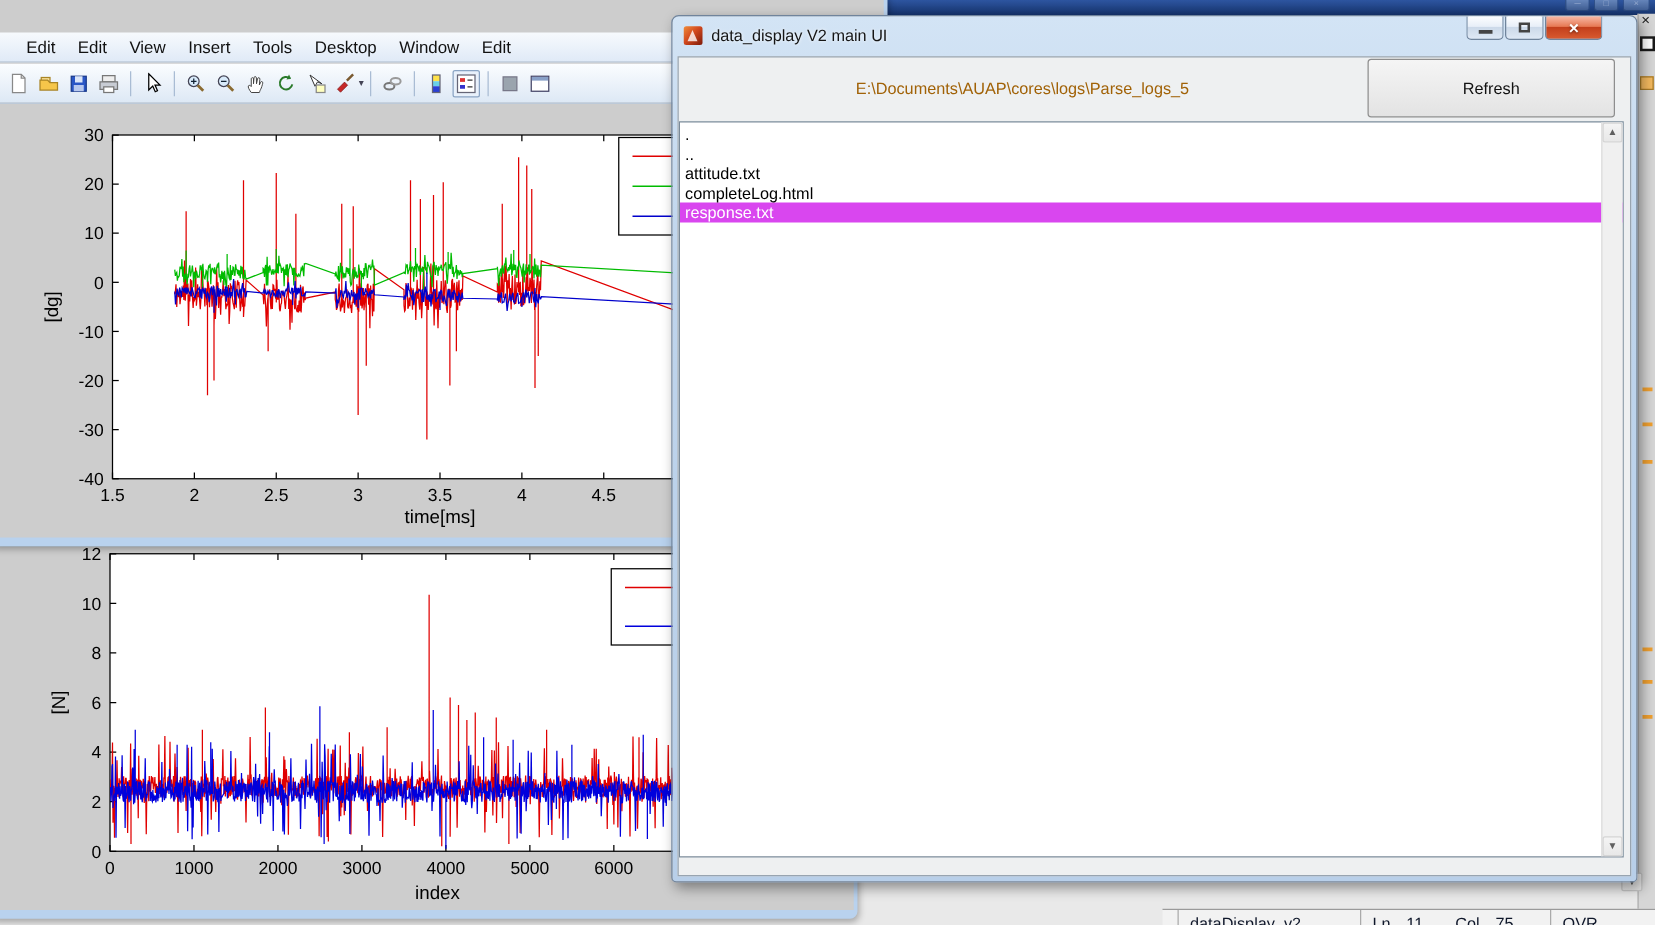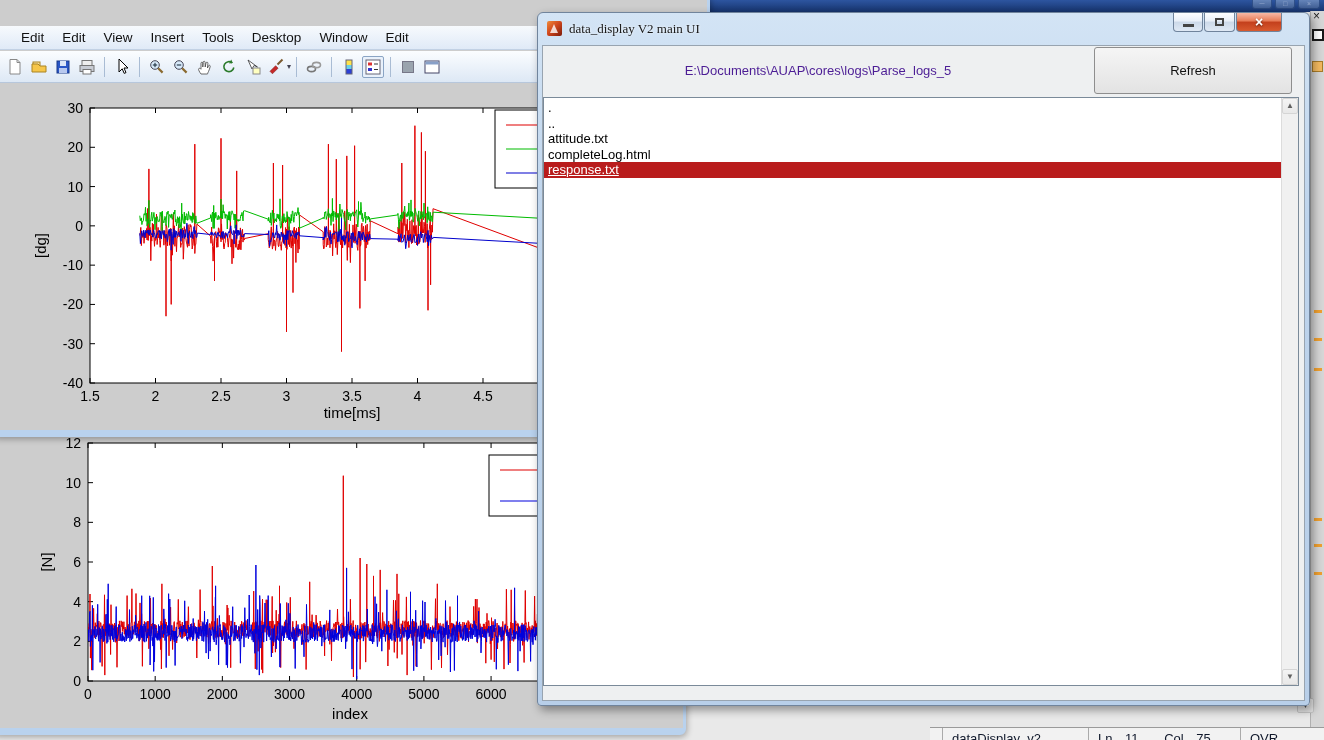--- a/index.html
+++ b/index.html
@@ -43,33 +43,33 @@
   
   .dd { position:absolute; left:537px; top:12px; width:773px; height:694px; z-index:3;
     background:linear-gradient(#d3e4f5,#bed4ec 30%,#b8cfe9); border:1px solid #70849c;
     border-radius:6px 6px 4px 4px; box-shadow:3px 4px 10px rgba(0,0,0,.4); }
   .dd-titlebar { position:absolute; left:0; top:0; right:0; height:32px; }
   .dd-ml-icon { position:absolute; left:9px; top:8px; width:15px; height:15px; border-radius:2px;
     background:linear-gradient(135deg,#f08c3a 0%,#d2491e 45%,#7d1a0a 100%); }
   .dd-ml-icon:after { content:""; position:absolute; left:3px; top:3px; border-left:4.5px solid transparent;
     border-right:4.5px solid transparent; border-bottom:9px solid rgba(255,255,255,.8); }
   .dd-title { position:absolute; left:31px; top:8px; font-size:13px; color:#151515;
-    text-shadow:0 0 3px #fff; white-space:nowrap;font-family:Liberation Serif, serif; }
+    text-shadow:0 0 3px #fff; white-space:nowrap; }
   .dd-btns { position:absolute; right:27px; top:0; display:flex; }
   .dd-btn { height:19px; border:1px solid #70849c; border-top:none; border-radius:0 0 4px 4px;
     background:linear-gradient(#fdfeff,#e8eff8 45%,#ccd9e9 50%,#dfe9f5); margin-left:1px;
     display:flex; align-items:center; justify-content:center; }
   .dd-btn.min { width:30px; } .dd-btn.max { width:31px; }
   .dd-btn.min i { display:block; width:11px; height:3px; background:#444; margin-top:6px; }
   .dd-btn.max i { display:block; width:9px; height:8px; border:2px solid #444; background:transparent; }
   .dd-btn.close { width:46px; background:linear-gradient(#f7b9a6,#e77a55 45%,#c33f1c 50%,#d85a2f);
     color:#fff; font-size:14px; font-weight:bold; text-shadow:0 1px 2px rgba(0,0,0,.5); }
   .dd-client { position:absolute; left:4px; right:4px; top:32px; bottom:4px; background:#eef0f1;
     border:1px solid #98a4b0; }
-  .dd-path { position:absolute; left:0; top:17px; width:550px; text-align:center; font-size:13px; color:#4c1d95; }
+  .dd-path { position:absolute; left:0; top:17px; width:550px; text-align:center; font-size:13px; color:#a16207; }
   .dd-refresh { position:absolute; left:551px; top:1px; width:198px; height:47px;
     background:linear-gradient(#f5f5f5,#e3e3e3); border:1px solid #8e8e8e; border-radius:3px;
     font-size:13px; font-family:"Liberation Sans",sans-serif; color:#111; }
   .dd-list { position:absolute; left:0px; top:51px; width:756px; height:589px; background:#fff;
     border:1px solid #7a8a99; padding-top:2px; }
   .dd-row { height:15.5px; font-size:13px; line-height:15px; color:#000; padding-left:4px; white-space:nowrap; }
   .dd-row.sel { color:#fff; }
   .dd-scroll { position:absolute; right:0; top:0; bottom:0; width:17px; background:#f0f0f0;
     border-left:1px solid #dcdcdc; }
   .sc-btn { position:absolute; left:0; width:16px; height:16px; background:linear-gradient(#f4f4f4,#e8e8e8);
@@ -371,21 +371,21 @@
     </div>
     <div class="dd-client">
       <div class="dd-path">E:\Documents\AUAP\cores\logs\Parse_logs_5</div>
       <button class="dd-refresh">Refresh</button>
       <div class="dd-list" id="dd-list">
 
       <div class="dd-row">.</div>
           <div class="dd-row">..</div>
           <div class="dd-row">attitude.txt</div>
           <div class="dd-row">completeLog.html</div>
-          <div class="dd-row sel" style="background: #b91c1c; text-decoration: underline;">response.txt</div>
+          <div class="dd-row sel" style="background: #d946ef;">response.txt</div>
           <div class="dd-scroll">
           <div class="sc-btn sc-up">▲</div>
           <div class="sc-btn sc-dn">▼</div>
         </div>
         </div>
     </div>
   </div>
 
   <div class="right-strip">
     <span class="rs-x">×</span>

